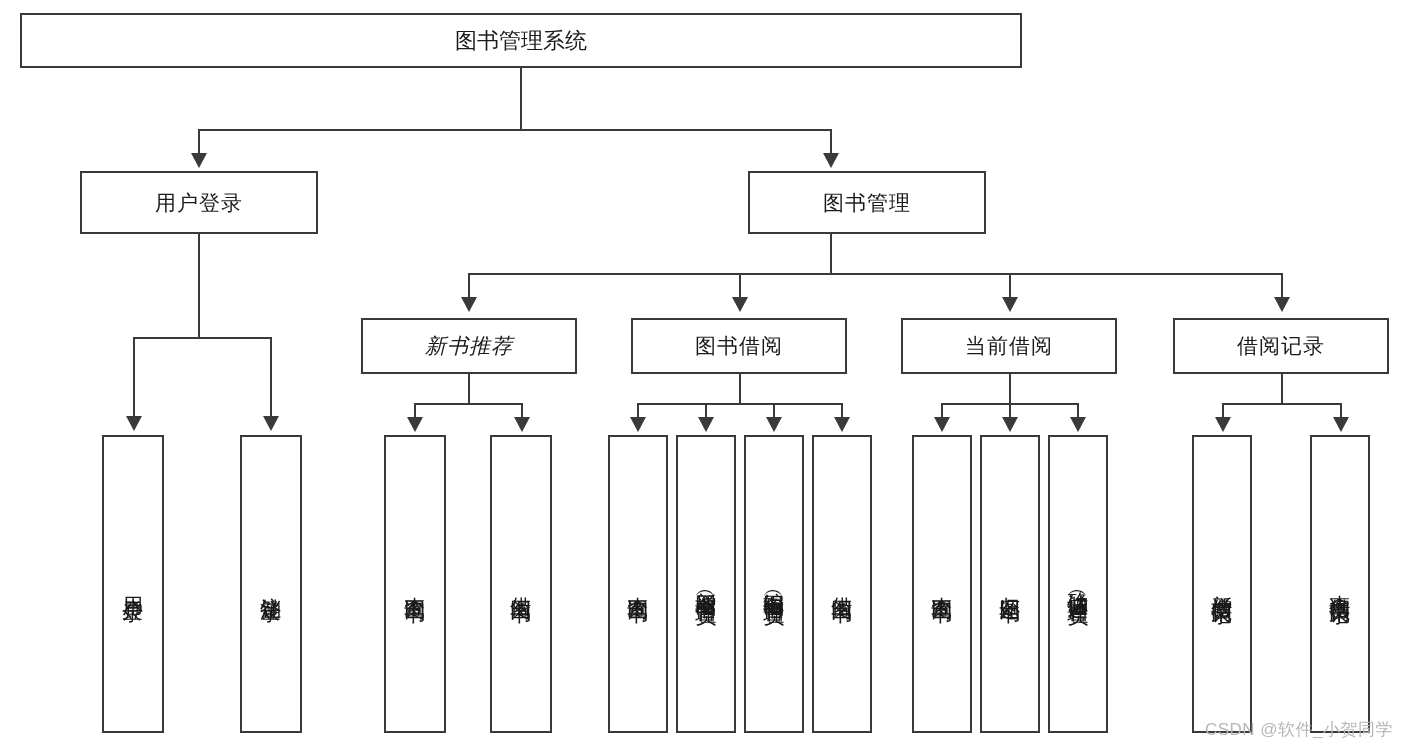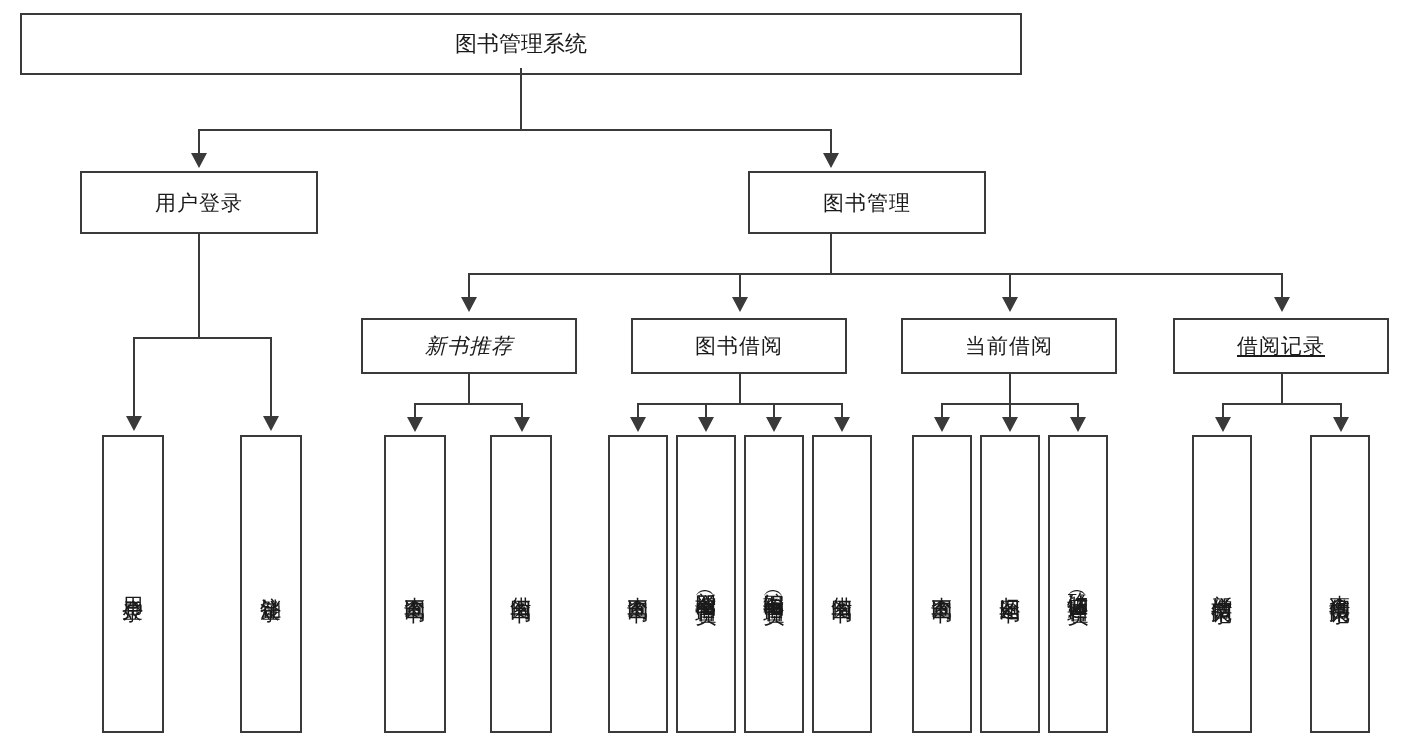--- a/index.html
+++ b/index.html
@@ -79,21 +79,21 @@
     color: #b6b6b6;
     white-space: nowrap;
     letter-spacing: 0.5px;
   }
 </style>
 </head>
 <body>
 
 <div id="canvas">
 
-  <div class="node root" style="left:20px; top:13px; width:1002px; height:62px;">
+  <div class="node root" style="left:20px; top:13px; width:1002px; height:55px;">
     <span>图书管理系统</span>
   </div>
 
   <div class="line vline" style="left:520px; top:68px; height:62px;"></div>
 
   <div class="line hline" style="left:198px; top:129px; width:634px;"></div>
 
   <div class="line vline" style="left:198px; top:129px; height:26px;"></div>
   <div class="arrow" style="left:191px; top:153px;"></div>
 
@@ -132,21 +132,21 @@
 
   <div class="node h" style="left:361px; top:318px; width:216px; height:56px;font-style:italic;">
     <span>新书推荐</span>
   </div>
   <div class="node h" style="left:631px; top:318px; width:216px; height:56px;">
     <span>图书借阅</span>
   </div>
   <div class="node h" style="left:901px; top:318px; width:216px; height:56px;">
     <span>当前借阅</span>
   </div>
-  <div class="node h" style="left:1173px; top:318px; width:216px; height:56px;text-decoration:underline;">
+  <div class="node h" style="left:1173px; top:318px; width:216px; height:56px;">
     <span>借阅记录</span>
   </div>
 
   <div class="line vline" style="left:468px; top:374px; height:30px;"></div>
   <div class="line hline" style="left:414px; top:403px; width:108px;"></div>
   <div class="line vline" style="left:414px; top:403px; height:16px;"></div>
   <div class="arrow" style="left:407px; top:417px;"></div>
   <div class="line vline" style="left:521px; top:403px; height:16px;"></div>
   <div class="arrow" style="left:514px; top:417px;"></div>
 
@@ -214,14 +214,15 @@
     <span class="vtext">确认归还（管理员）</span>
   </div>
 
   <div class="node v" style="left:1192px; top:435px; width:60px; height:298px;">
     <span class="vtext">新增借阅记录</span>
   </div>
   <div class="node v" style="left:1310px; top:435px; width:60px; height:298px;">
     <span class="vtext">查询借阅记录</span>
   </div>
 
+  <div id="watermark">CSDN @软件_小贺同学</div>
 
 </div>
 
 </body></html>

